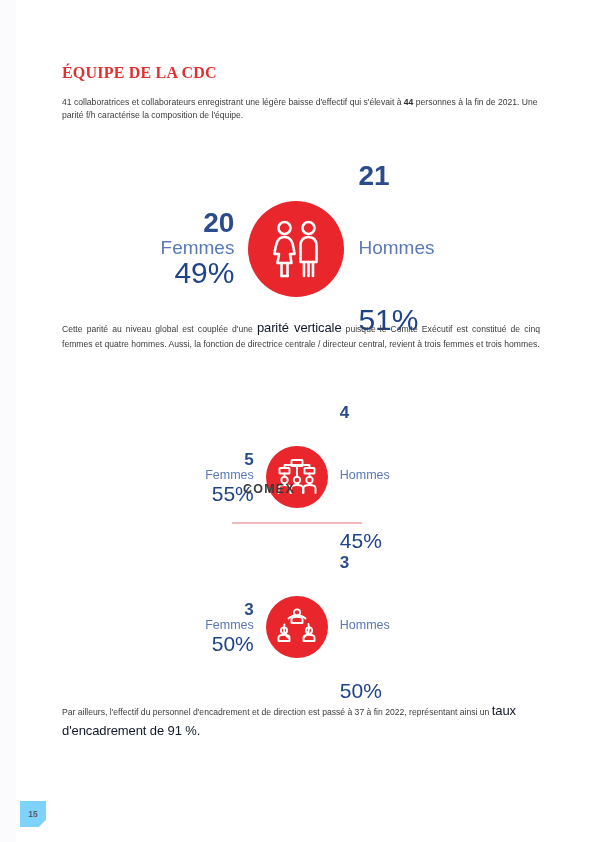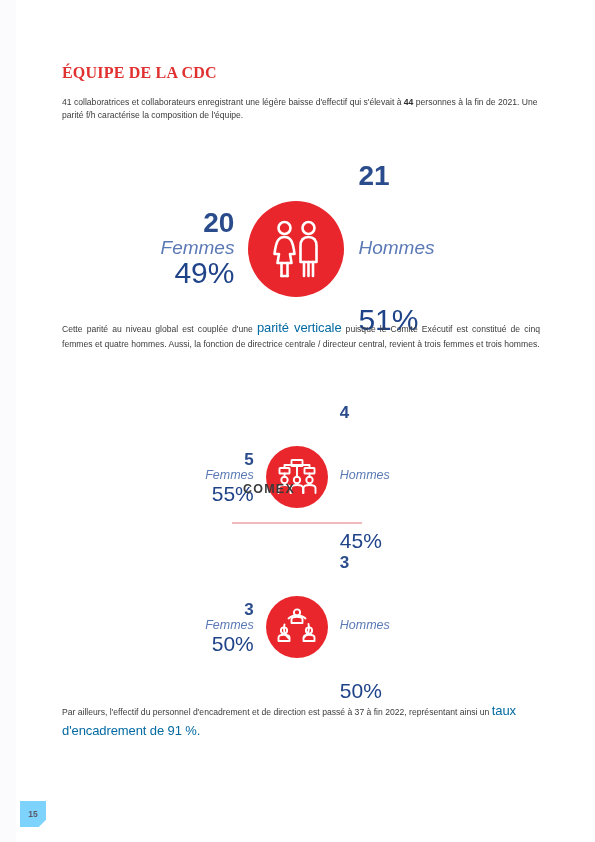--- a/index.html
+++ b/index.html
@@ -56,21 +56,21 @@
     top: 318px;
     width: 478px;
     text-align: justify;
   }
   .para-bottom {
     left: 62px;
     top: 701px;
     width: 478px;
   }
   .hl {
-    color: #0369a1;
+    color: #0f172a;
     font-size: 13px;
     font-weight: 500;
     letter-spacing: -0.1px;
   }
 
   
   .stat-group {
     position: absolute;
     display: flex;
     align-items: center;
@@ -84,21 +84,20 @@
   .stat-side.left  { align-items: flex-end;   text-align: right; }
   .stat-side.right { align-items: flex-start; text-align: left; gap: 47px;  }
 
   .stat-count {
     font-weight: bold;
     color: #2b4c8c;
   }
   .stat-label {
     color: #5a79b5;
     font-weight: normal;
-    font-style: italic;
   }
   .stat-pct {
     font-weight: normal;
     color: #1f4389;
   }
 
   
   .g-big .stat-count { font-size: 28px; margin-bottom: 1px; }
   .g-big .stat-label { font-size: 19px; margin-bottom: 1px; }
   .g-big .stat-pct   { font-size: 30px; }

